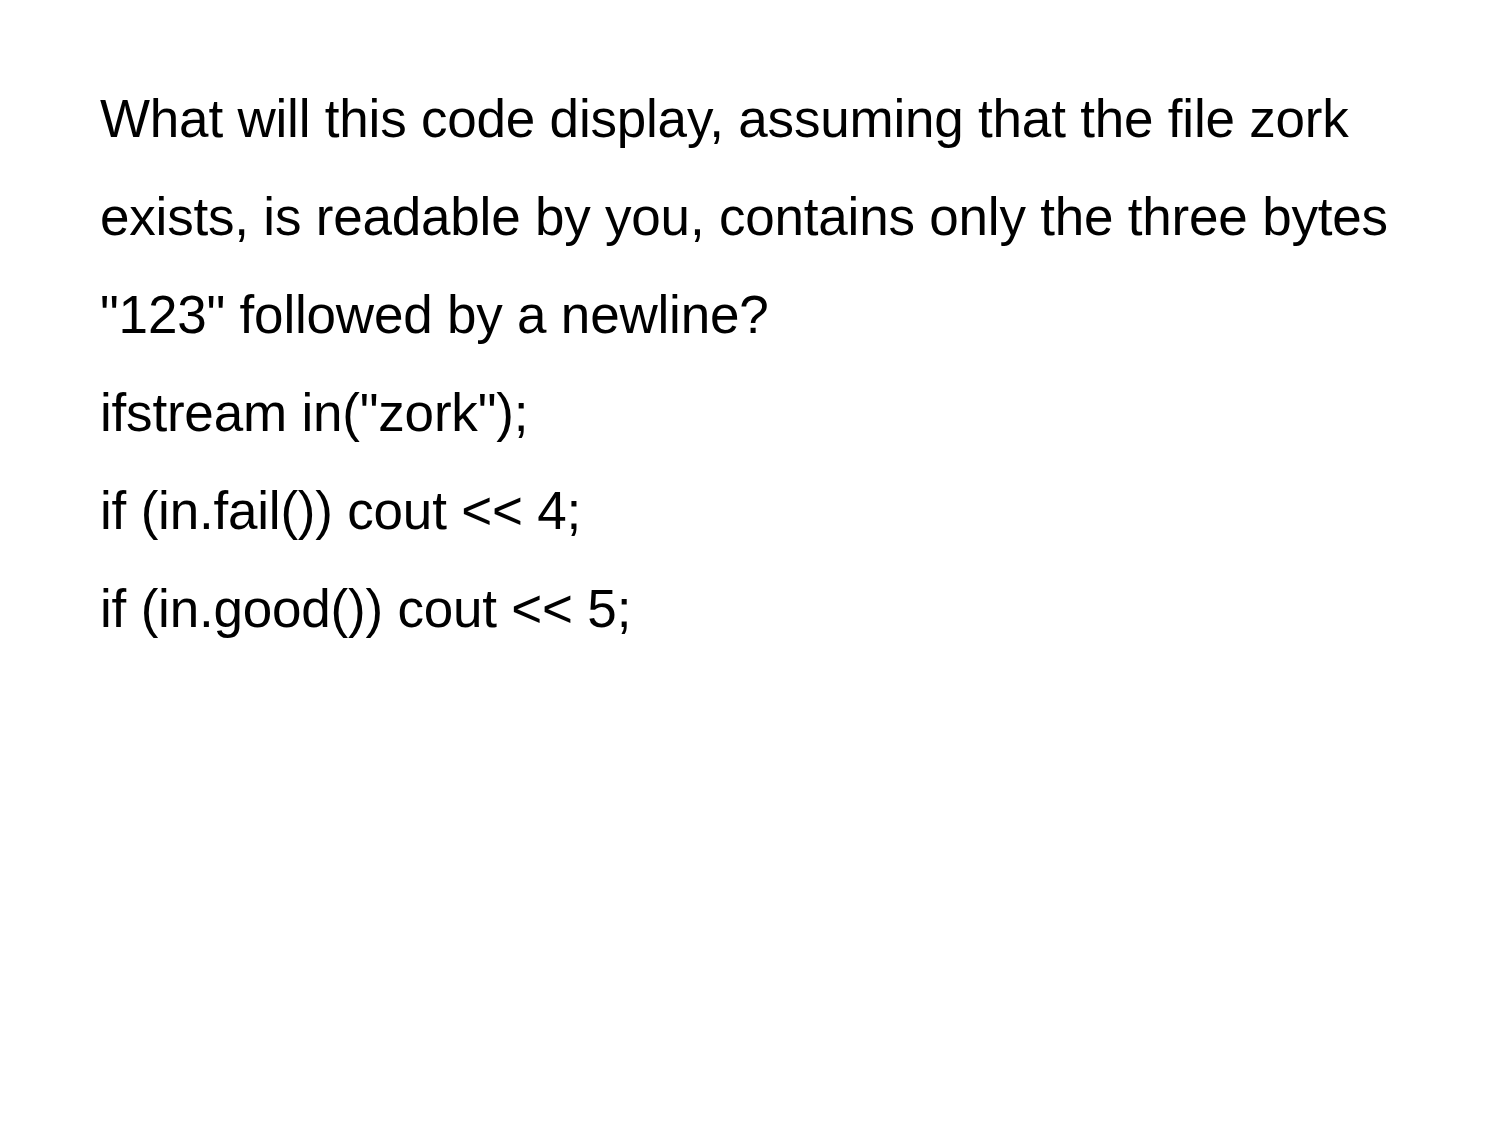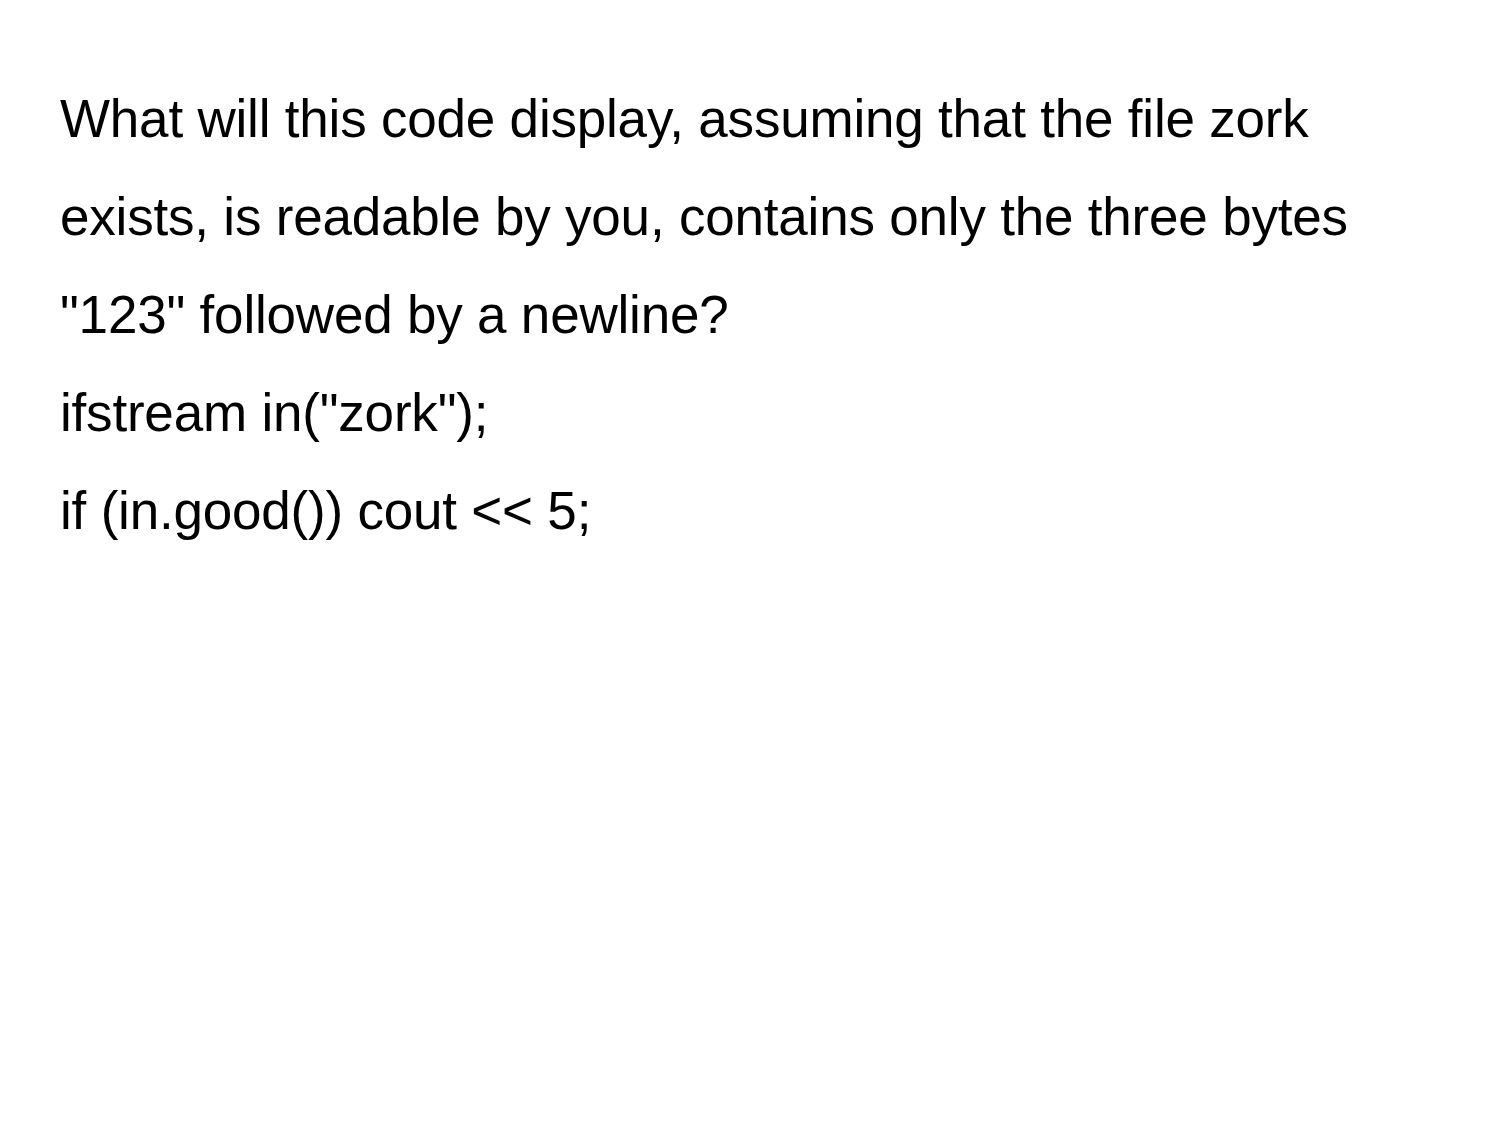--- a/index.html
+++ b/index.html
@@ -18,22 +18,24 @@
     padding: 70px 60px 0 60px;
     color: #000000;
     font-size: 53px;
     line-height: 1.85;
     font-weight: 400;
     letter-spacing: -0.2px;
   }
   .line {
     white-space: pre-wrap;
     word-wrap: break-word;
+    margin-left: 40px;
   }
 </style>
 </head>
 <body>
 
 <div class="content">
   <div class="line">What will this code display, assuming that the file zork exists, is readable by you, contains only the three bytes "123" followed by a newline?</div>
   <div class="line">ifstream in("zork");</div>
+  <div class="line">if (in.fail()) cout &lt;&lt; 4;</div>
   <div class="line">if (in.good()) cout &lt;&lt; 5;</div>
 </div>
 
 </body></html>

